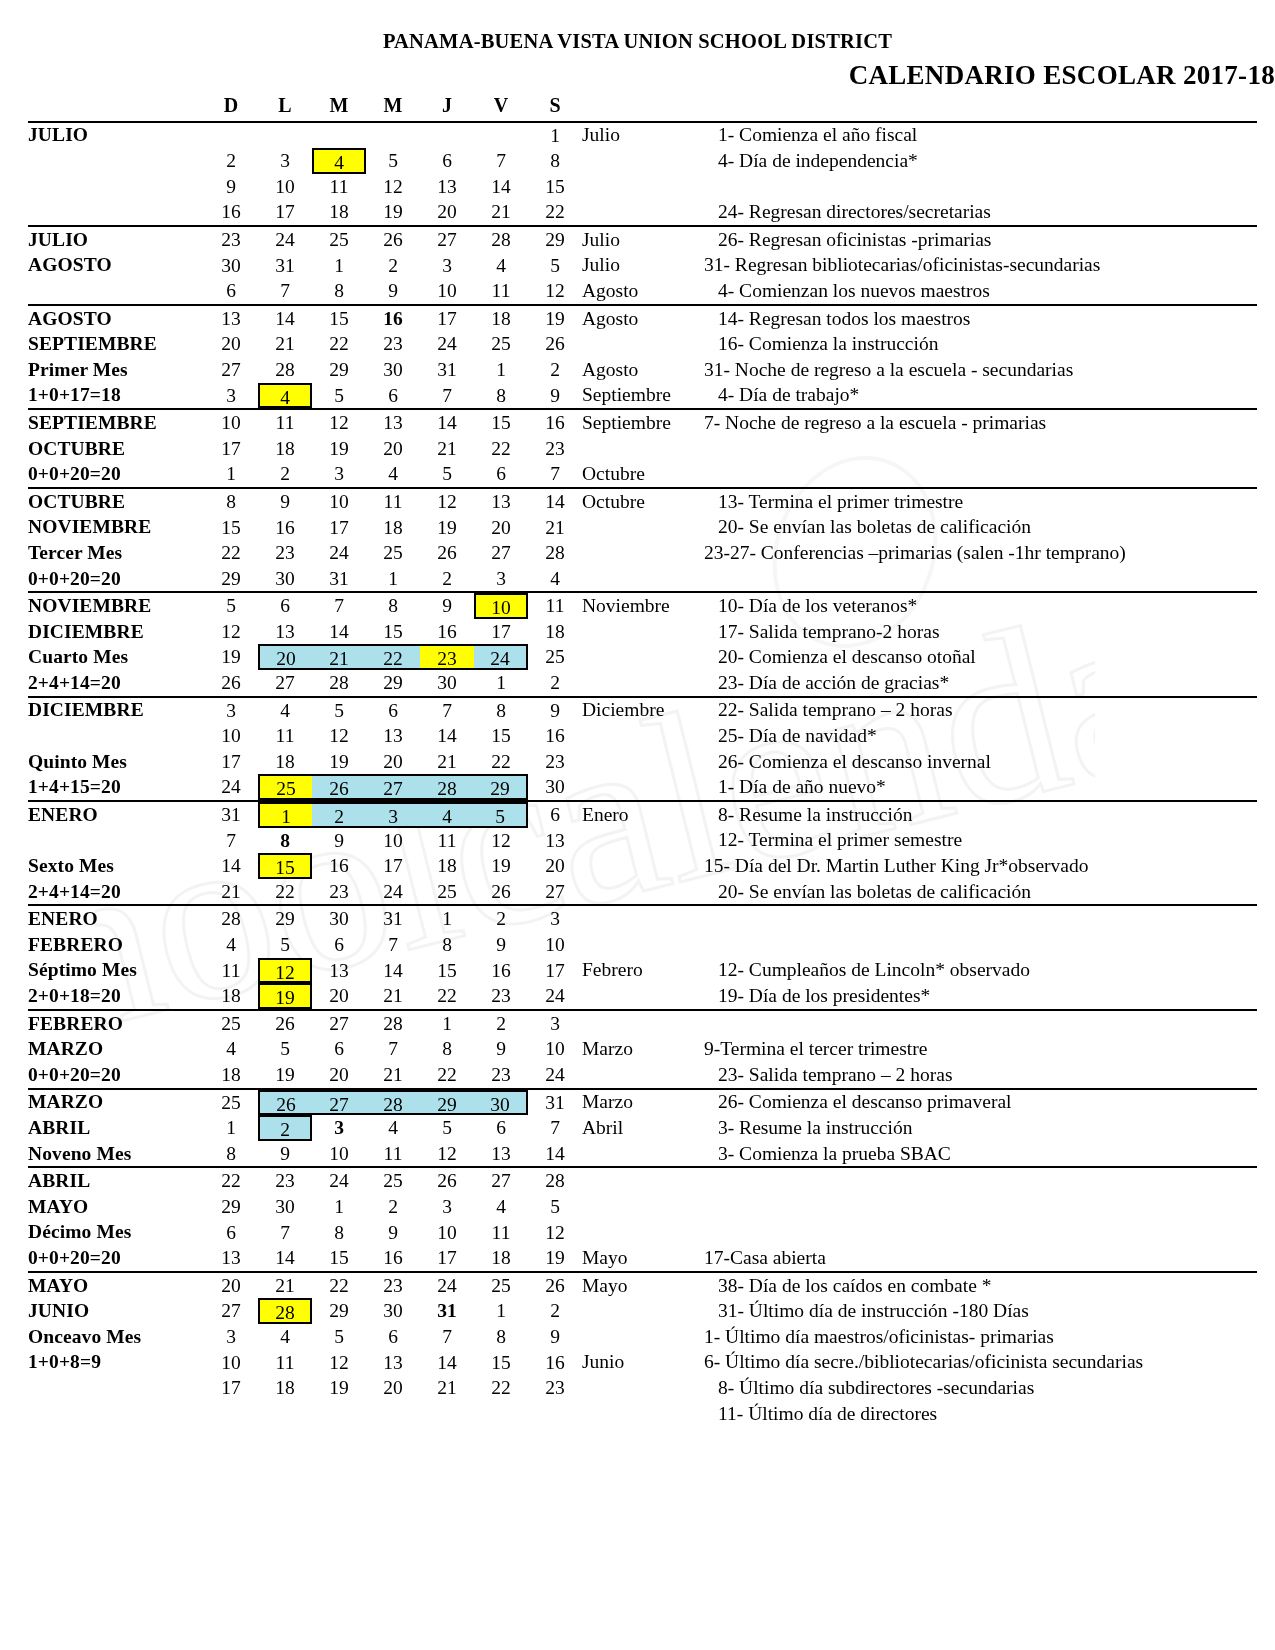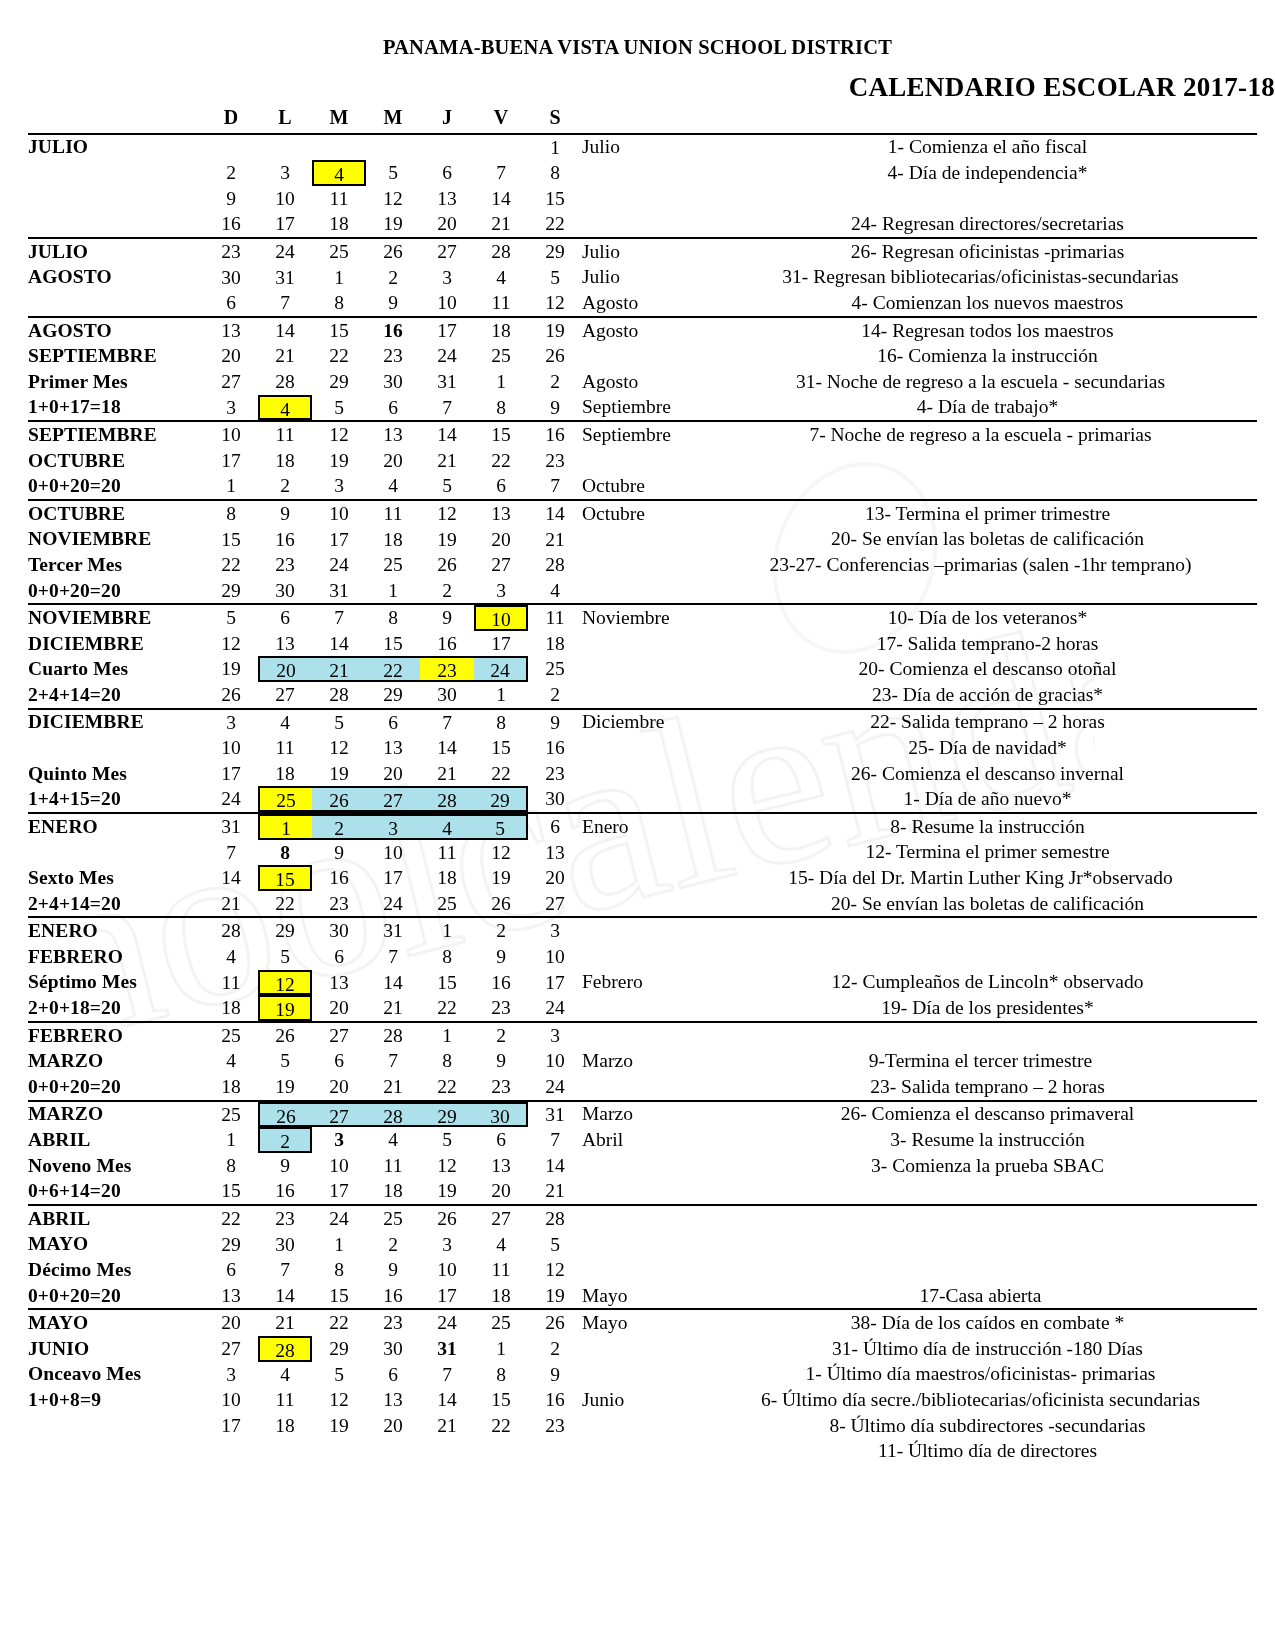--- a/index.html
+++ b/index.html
@@ -3,21 +3,21 @@
 <meta charset="utf-8">
 <style>
   html,body{margin:0;padding:0;background:#ffffff;}
   body{width:1275px;height:1650px;font-family:"Liberation Serif","DejaVu Serif",serif;color:#000;position:relative;overflow:hidden;}
 
   .page{position:relative;width:1275px;height:1650px;}
 
   
   .district-title{
     text-align:center;font-weight:bold;font-size:20.5px;letter-spacing:.2px;
-    margin:8px;padding-top:28px;line-height:1.15;
+    margin:2px;padding-top:28px;line-height:1.15;
   }
   .cal-title{
     text-align:right;font-weight:bold;font-size:27px;letter-spacing:.3px;
     margin:0;padding-top:4px;line-height:1.15;
   }
 
   
   table.cal{
     border-collapse:collapse;width:1215px;margin:0 0 0 28px;table-layout:fixed;
     font-size:19.5px;
@@ -44,21 +44,21 @@
   }
   td.month.plain{font-weight:bold;}
 
   td.day{
     text-align:center;height:25.6px;font-size:19.5px;line-height:25.6px;
     position:relative;
   }
   td.day.b{font-weight:bold;}
 
   td.mname{text-align:left;padding-left:8px;font-size:19.5px;white-space:nowrap;}
-  td.note{text-align:center;padding-left:6px;font-size:19.5px;white-space:nowrap;}
+  td.note{text-align:left;padding-left:6px;font-size:19.5px;white-space:nowrap;}
   td.note.ind2{padding-left:14px;}
 
   
   .chip{
     display:block;width:100%;height:25.6px;line-height:25.6px;text-align:center;
     box-sizing:border-box;
   }
   .chip.yellow{background:#ffff00;border:2.2px solid #000;}
   .chip.blue{background:#ace0ea;border:2.2px solid #000;}
   
@@ -645,32 +645,20 @@
           <td class="day">8</td>
           <td class="day">9</td>
           <td class="day">10</td>
           <td class="day">11</td>
           <td class="day">12</td>
           <td class="day">13</td>
           <td class="day">14</td>
           <td class="mname"></td>
           <td class="note ind2">3- Comienza la prueba SBAC</td>
         </tr>
-        <tr>
-          <td class="month plain">0+6+14=20</td>
-          <td class="day">15</td>
-          <td class="day">16</td>
-          <td class="day">17</td>
-          <td class="day">18</td>
-          <td class="day">19</td>
-          <td class="day">20</td>
-          <td class="day">21</td>
-          <td class="mname"></td>
-          <td class="note"></td>
-        </tr>
         <tr class="blockstart">
           <td class="month">ABRIL</td>
           <td class="day">22</td>
           <td class="day">23</td>
           <td class="day">24</td>
           <td class="day">25</td>
           <td class="day">26</td>
           <td class="day">27</td>
           <td class="day">28</td>
           <td class="mname"></td>

